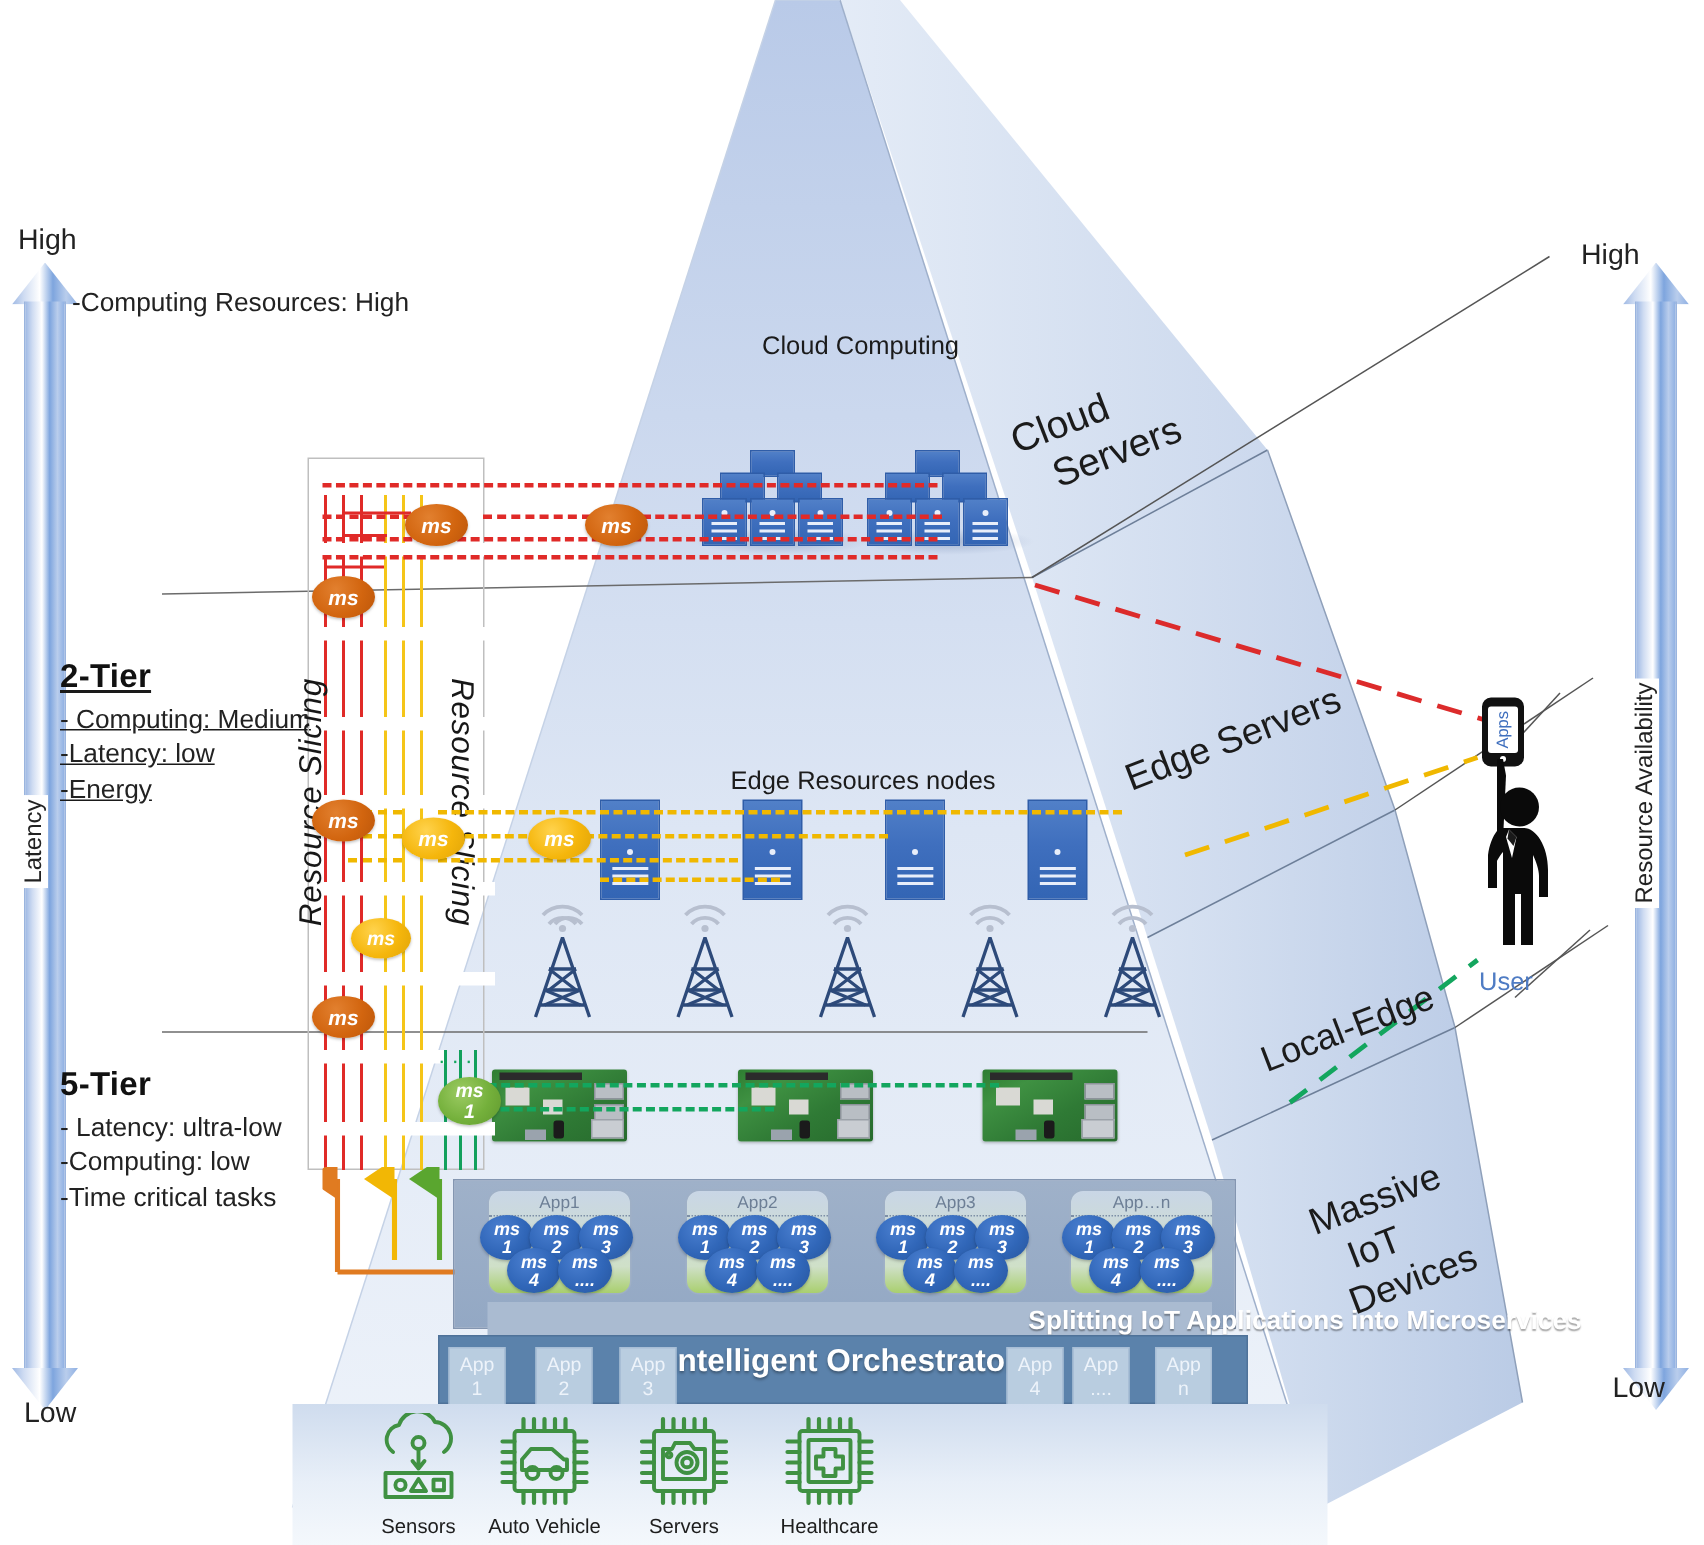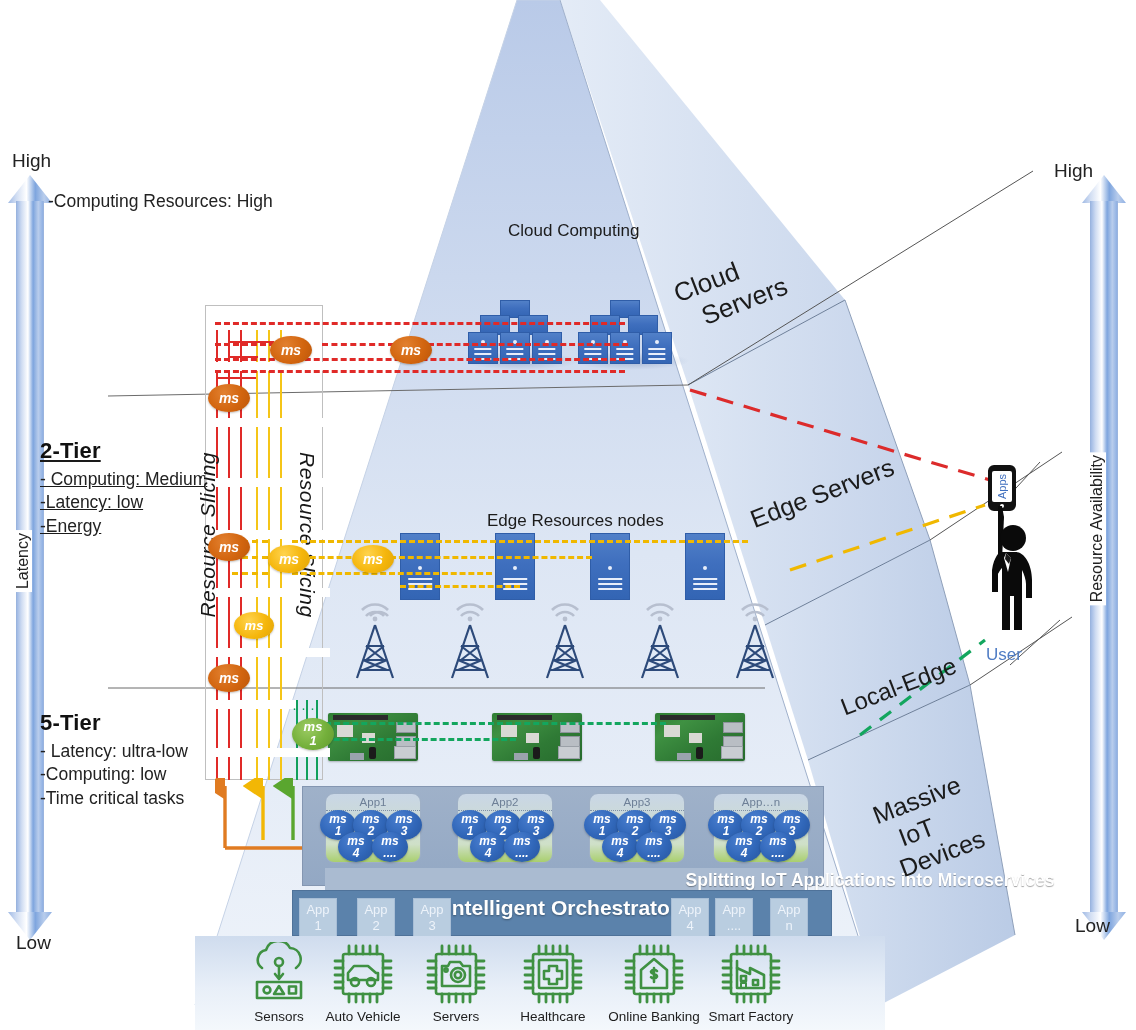--- a/index.html
+++ b/index.html
@@ -756,56 +756,21 @@
           <path d="M5,19 L13,19 M5,26 L13,26 M5,33 L13,33 M5,40 L13,40 M5,46 L13,46"></path>
           <path d="M53,19 L61,19 M53,26 L61,26 M53,33 L61,33 M53,40 L61,40 M53,46 L61,46"></path>
         </g>
         <rect x="19" y="18" width="28" height="28" rx="1"></rect>
         <path d="M29,24 L37,24 L37,29 L42,29 L42,37 L37,37 L37,42 L29,42 L29,37 L24,37 L24,29 L29,29 Z"></path>
       </g>
     </svg>
     <div class="cap">Healthcare</div>
   </div>
 
-  <div class="iot" style="left:608px; top:942px;">
-    <svg width="66" height="62" viewBox="0 0 66 62">
-      <g fill="none" stroke="#3f9142" stroke-width="2.6" stroke-linecap="round" stroke-linejoin="round">
-        <rect x="13" y="12" width="40" height="40" rx="2"></rect>
-        <g stroke-width="2.8">
-          <path d="M19,4 L19,12 M26,4 L26,12 M33,4 L33,12 M40,4 L40,12 M47,4 L47,12"></path>
-          <path d="M19,52 L19,60 M26,52 L26,60 M33,52 L33,60 M40,52 L40,60 M47,52 L47,60"></path>
-          <path d="M5,19 L13,19 M5,26 L13,26 M5,33 L13,33 M5,40 L13,40 M5,46 L13,46"></path>
-          <path d="M53,19 L61,19 M53,26 L61,26 M53,33 L61,33 M53,40 L61,40 M53,46 L61,46"></path>
-        </g>
-        <path d="M20,28 L33,17 L46,28 L46,46 L20,46 Z"></path>
-        <path d="M33,26 L33,40 M36,29 a3.5,3 0 0 0 -6,0.6 c0,3 6,2 6,5 a3.5,3 0 0 1 -6,0.6"></path>
-      </g>
-    </svg>
-    <div class="cap">Online Banking</div>
-  </div>
-
-  <div class="iot" style="left:705px; top:942px;">
-    <svg width="66" height="62" viewBox="0 0 66 62">
-      <g fill="none" stroke="#3f9142" stroke-width="2.6" stroke-linecap="round" stroke-linejoin="round">
-        <rect x="13" y="12" width="40" height="40" rx="2"></rect>
-        <g stroke-width="2.8">
-          <path d="M19,4 L19,12 M26,4 L26,12 M33,4 L33,12 M40,4 L40,12 M47,4 L47,12"></path>
-          <path d="M19,52 L19,60 M26,52 L26,60 M33,52 L33,60 M40,52 L40,60 M47,52 L47,60"></path>
-          <path d="M5,19 L13,19 M5,26 L13,26 M5,33 L13,33 M5,40 L13,40 M5,46 L13,46"></path>
-          <path d="M53,19 L61,19 M53,26 L61,26 M53,33 L61,33 M53,40 L61,40 M53,46 L61,46"></path>
-        </g>
-        <path d="M19,46 L19,26 L32,32 L32,26 L46,33 L46,46 Z"></path>
-        <path d="M19,19 L19,26"></path>
-        <rect x="23" y="34" width="5" height="5"></rect>
-        <rect x="35" y="38" width="5" height="5"></rect>
-        <rect x="23" y="41" width="5" height="5" stroke-width="2"></rect>
-      </g>
-    </svg>
-    <div class="cap">Smart Factory</div>
-  </div>
+
 
 
   <div class="phone" style="left:988px; top:465px;">
     <div class="screen">
       <span>Apps</span>
     </div>
     <div class="home"></div>
   </div>
 
   <svg class="abs" style="left:972px; top:500px;" width="74" height="135" viewBox="0 0 74 135">

